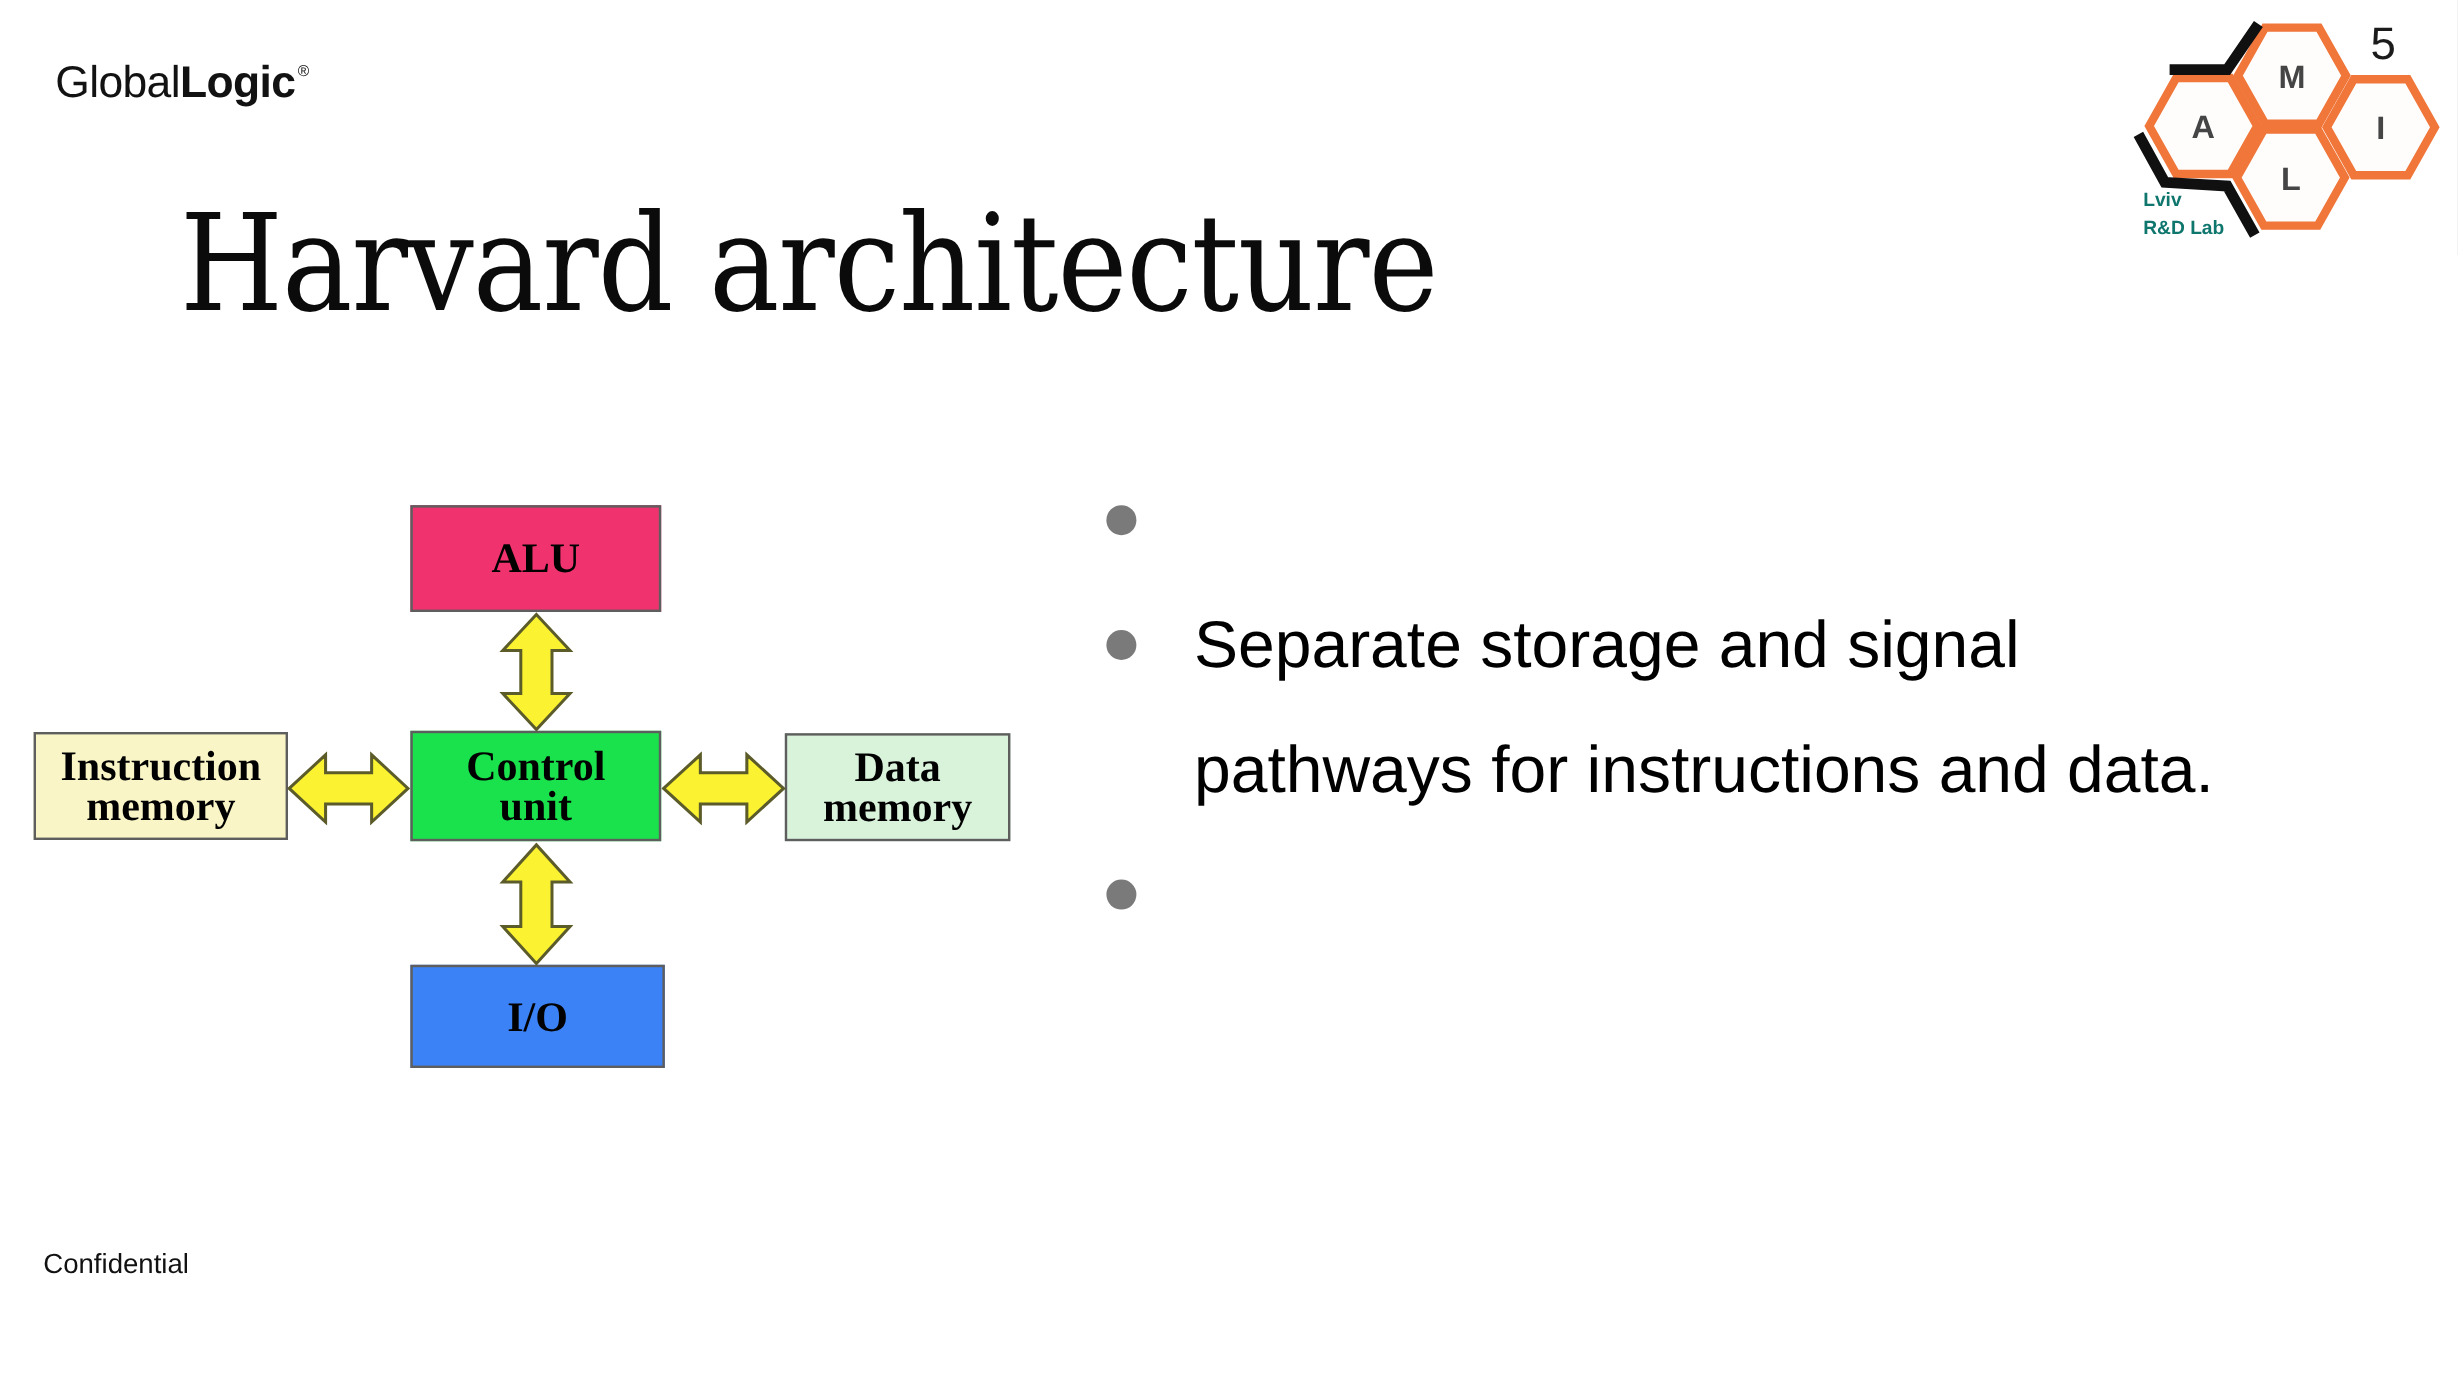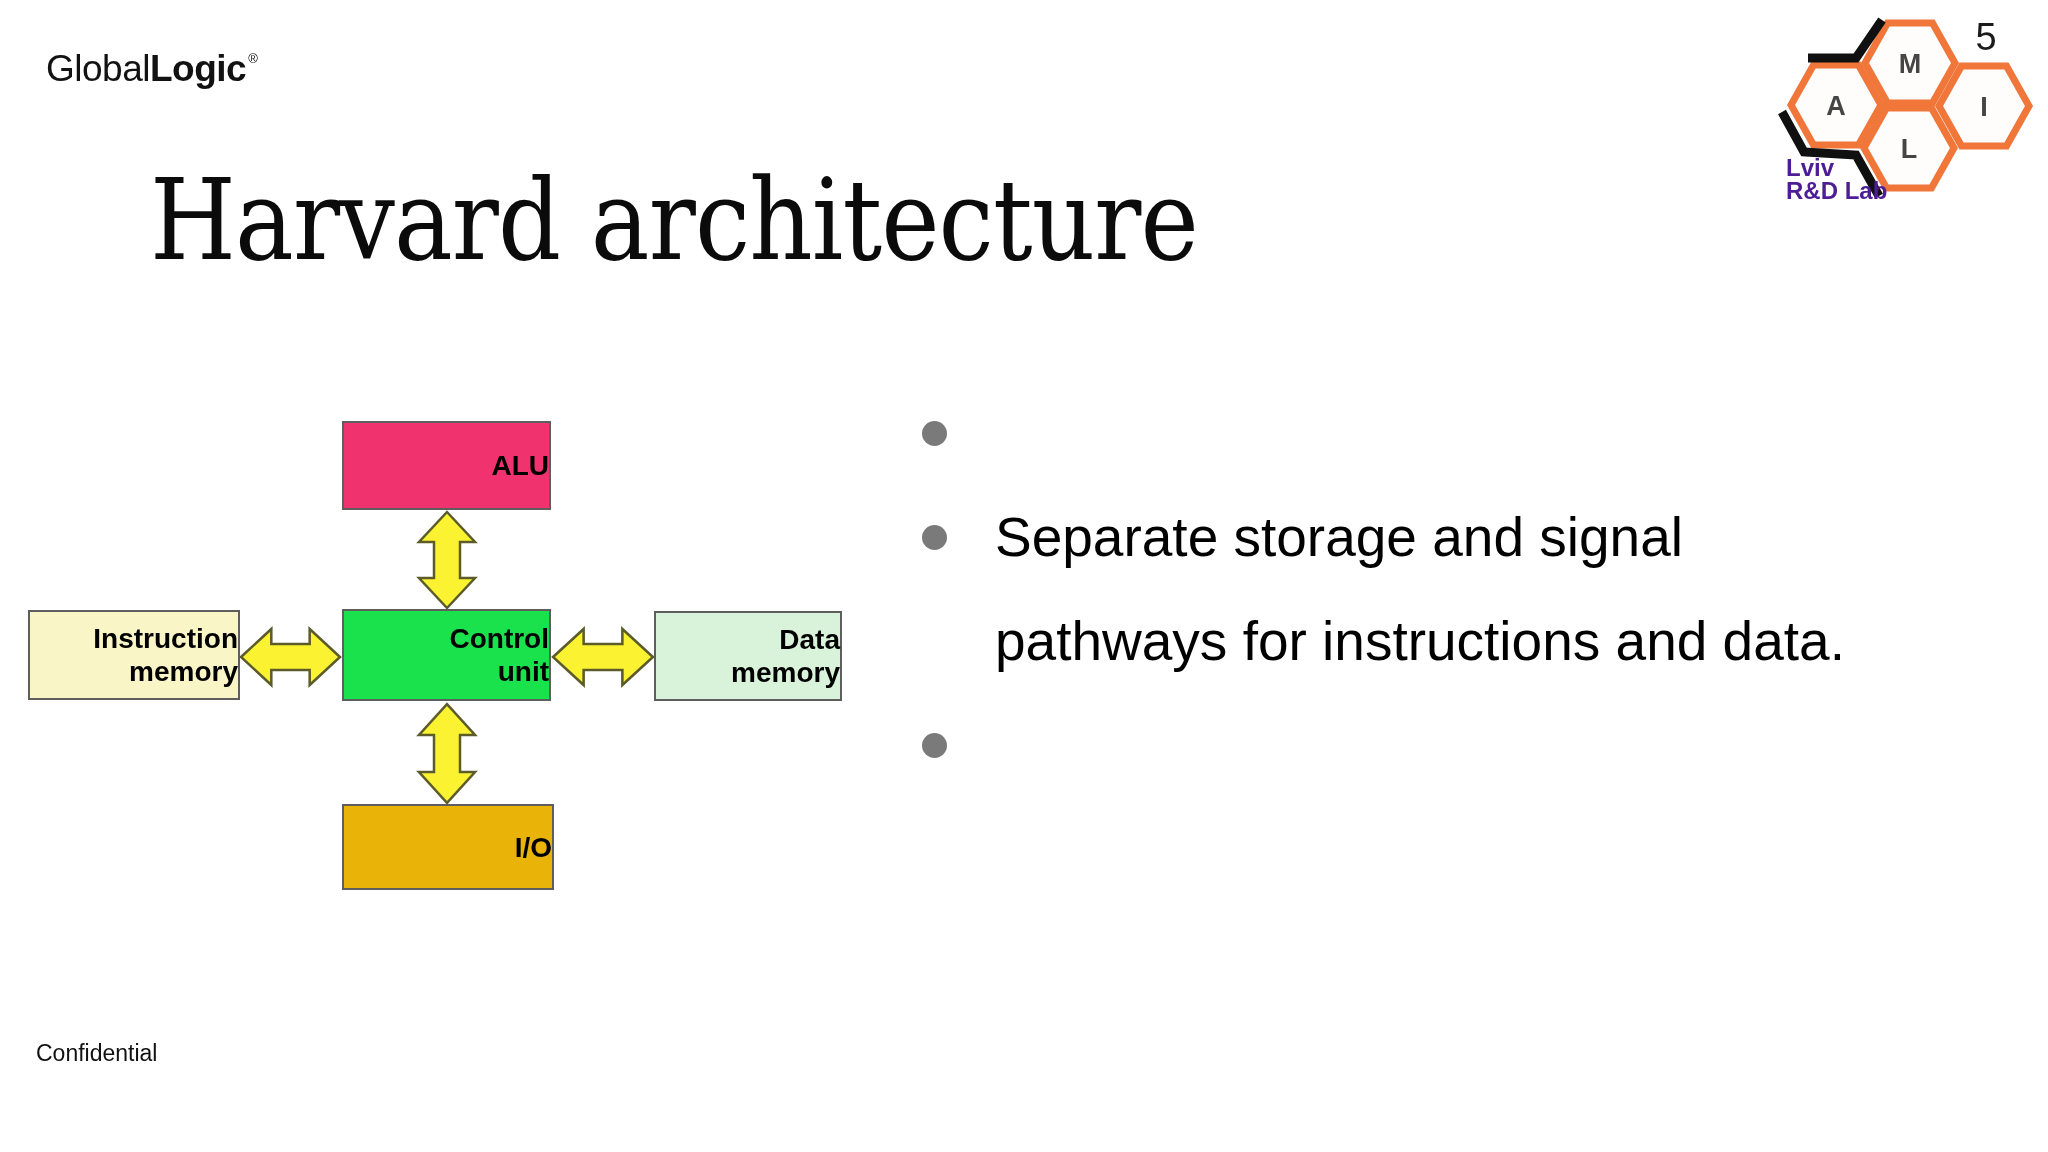--- a/index.html
+++ b/index.html
@@ -41,23 +41,23 @@
   
   .hexlogo { position: absolute; left: 1775px; top: 5px; width: 270px; height: 215px; }
   .hexlogo svg { display: block; width: 100%; height: 100%; }
   .hexlogo .hex { fill: #fefdfc; stroke: #f0763a; stroke-width: 7; stroke-linejoin: miter; }
   .hexlogo .mark { fill: none; stroke: #101010; stroke-width: 9; stroke-linejoin: miter; stroke-linecap: butt; }
   .hexlogo text { font-family: "Liberation Sans", sans-serif; font-weight: 700; font-size: 27px; fill: #454545; text-anchor: middle; }
   .lab-caption {
     position: absolute;
     left: 1786px;
     top: 156px;
-    font-size: 24px;
+    font-size: 16px;
     font-weight: 700;
-    color: #4c1d95;
+    color: #0f766e;
     line-height: 23px;
     white-space: nowrap;
   }
 
   
   .title {
     position: absolute;
     left: 150px;
     top: 160px;
     font-family: "DejaVu Serif", serif;
@@ -71,33 +71,34 @@
     line-height: 120px;
   }
 
   
   .diagram { position: absolute; left: 0; top: 0; width: 920px; height: 940px; }
   .dbox {
     position: absolute;
     border: 2px solid #5e5e5e;
     display: flex;
     flex-direction: column;
-    align-items: flex-end;
+    align-items: center;
     justify-content: center;
     font-weight: 700;
-    font-size: 28px;
+    font-size: 35px;
     line-height: 33px;
     color: #000000;
     text-align: center;
+    font-family: Liberation Serif, serif;
   }
   .dbox-alu         { left: 342px; top: 421px; width: 209px; height: 89px;  background: #f0326e; }
   .dbox-control     { left: 342px; top: 609px; width: 209px; height: 92px;  background: #19e24d; }
   .dbox-instruction { left: 28px;  top: 610px; width: 212px; height: 90px;  background: #faf5c6; }
   .dbox-data        { left: 654px; top: 611px; width: 188px; height: 90px;  background: #d9f3db; }
-  .dbox-io          { left: 342px; top: 804px; width: 212px; height: 86px;  background: #eab308; }
+  .dbox-io          { left: 342px; top: 804px; width: 212px; height: 86px;  background: #3b82f6; }
   .arrow { position: absolute; }
   .arrow svg { display: block; width: 100%; height: 100%; }
   .arrow polygon { fill: #fbf331; stroke: #5c5c2b; stroke-width: 2.5; stroke-linejoin: miter; }
   .arrow-v1 { left: 416px; top: 510px; width: 62px;  height: 100px; }
   .arrow-v2 { left: 416px; top: 702px; width: 62px;  height: 103px; }
   .arrow-h1 { left: 239px; top: 626px; width: 103px; height: 62px; }
   .arrow-h2 { left: 551px; top: 626px; width: 104px; height: 62px; }
 
   
   .bullets { position: absolute; left: 920px; top: 381px; width: 1090px; }

